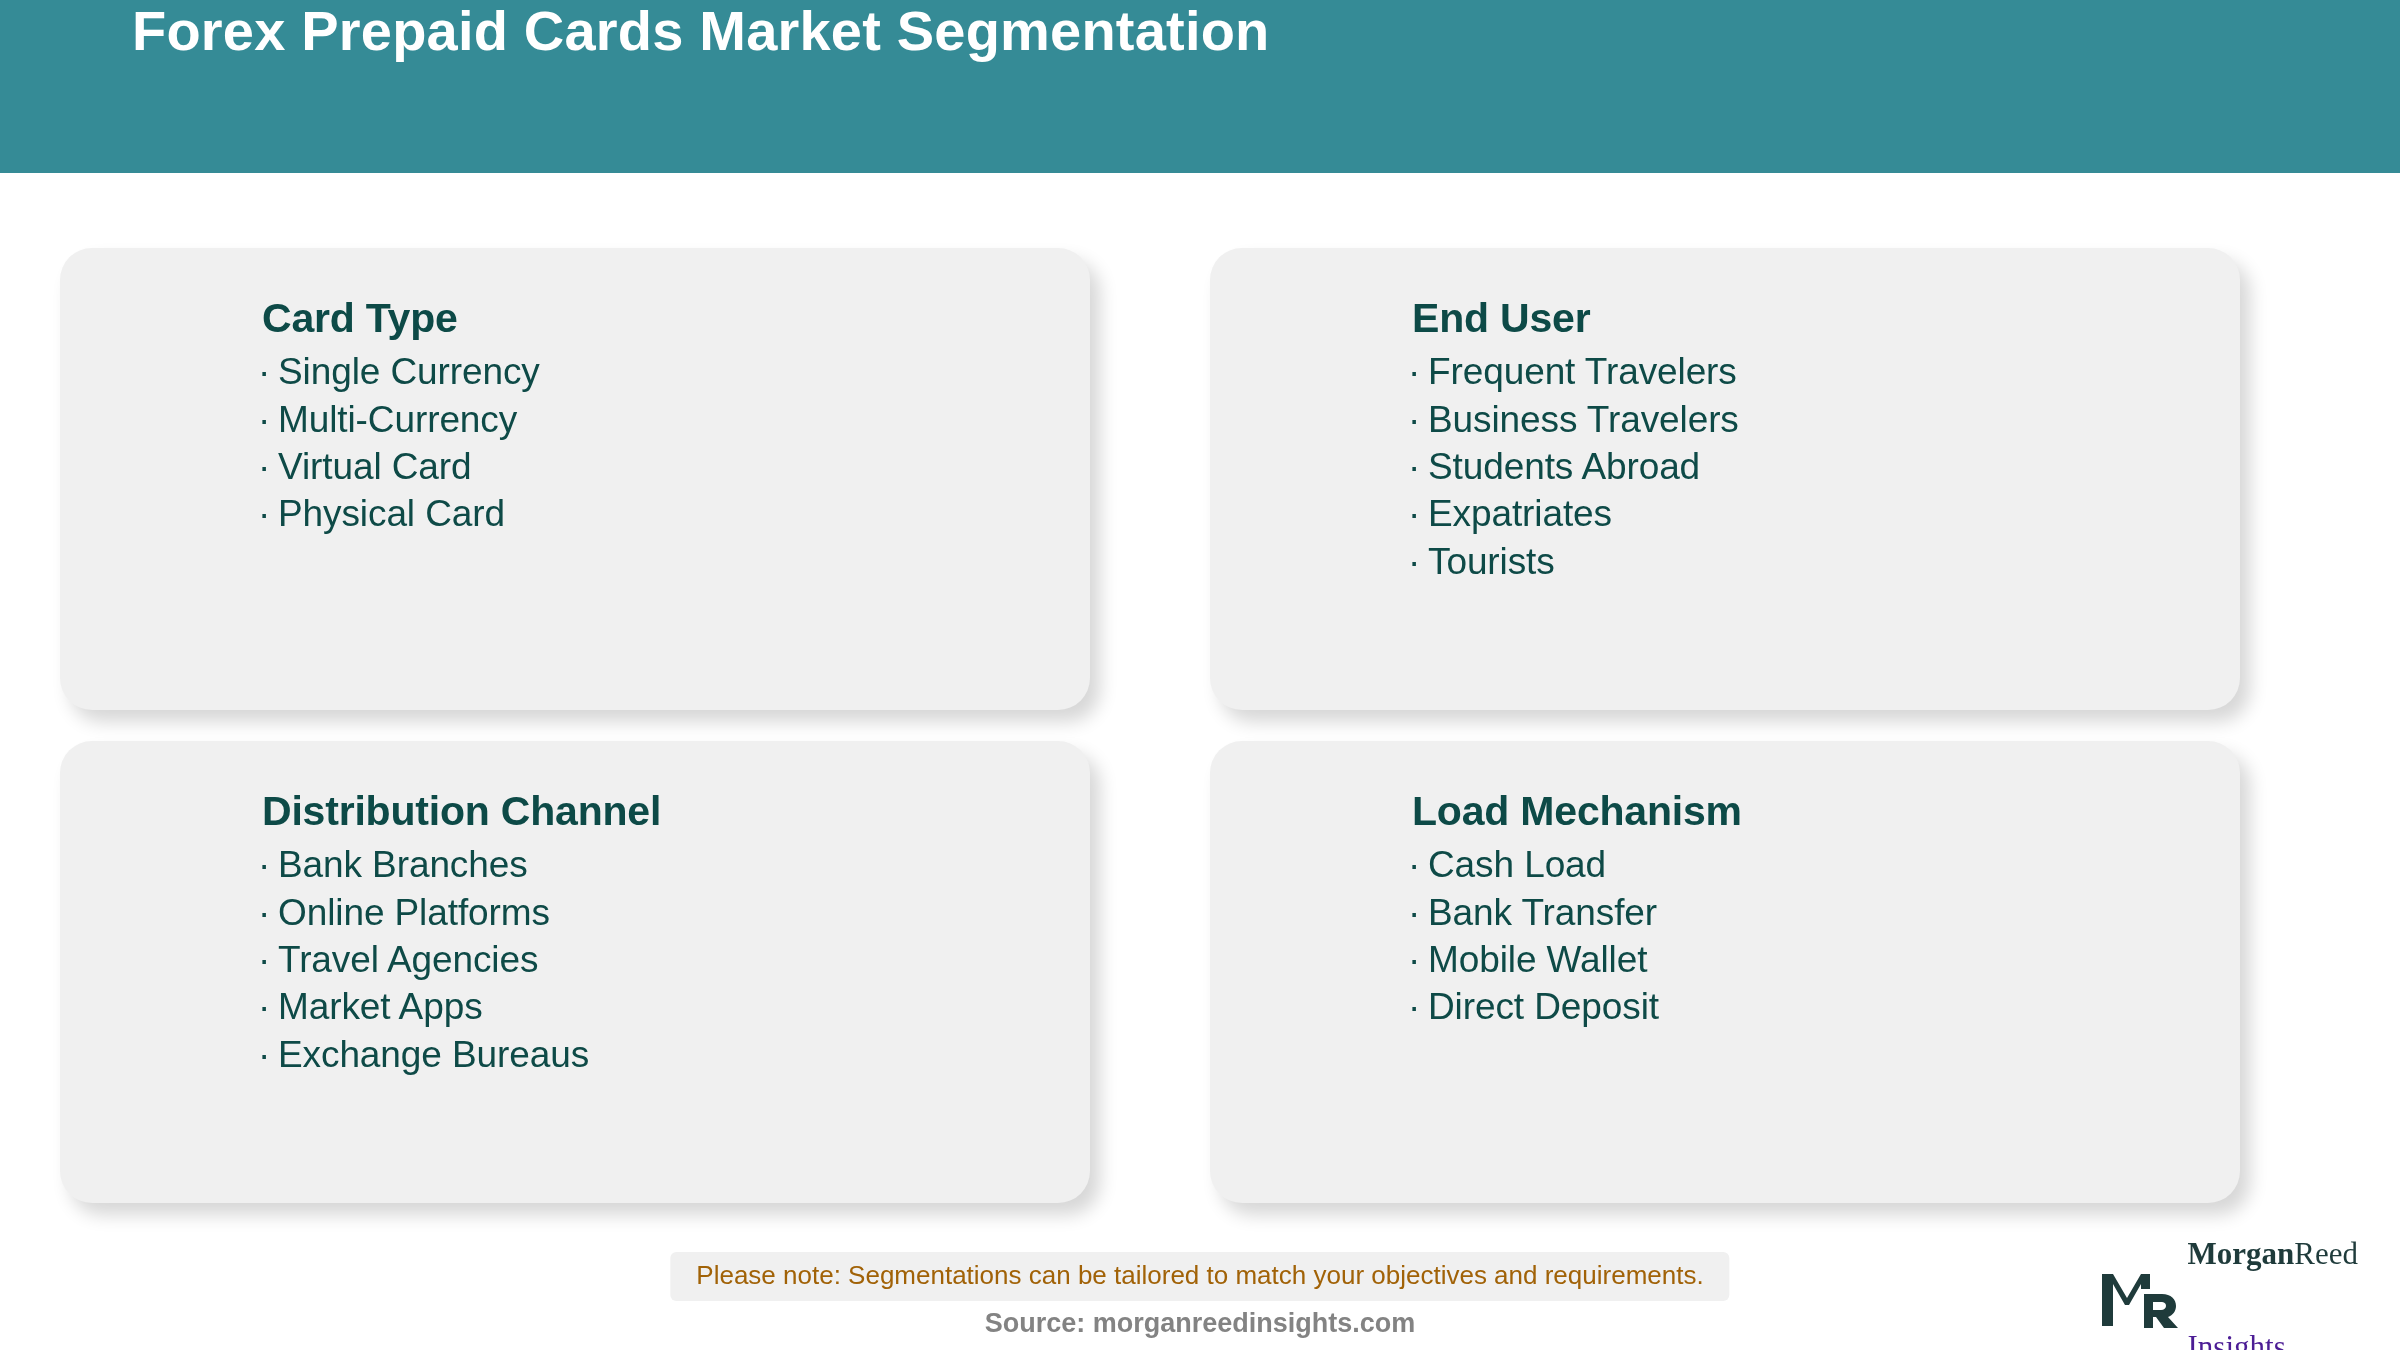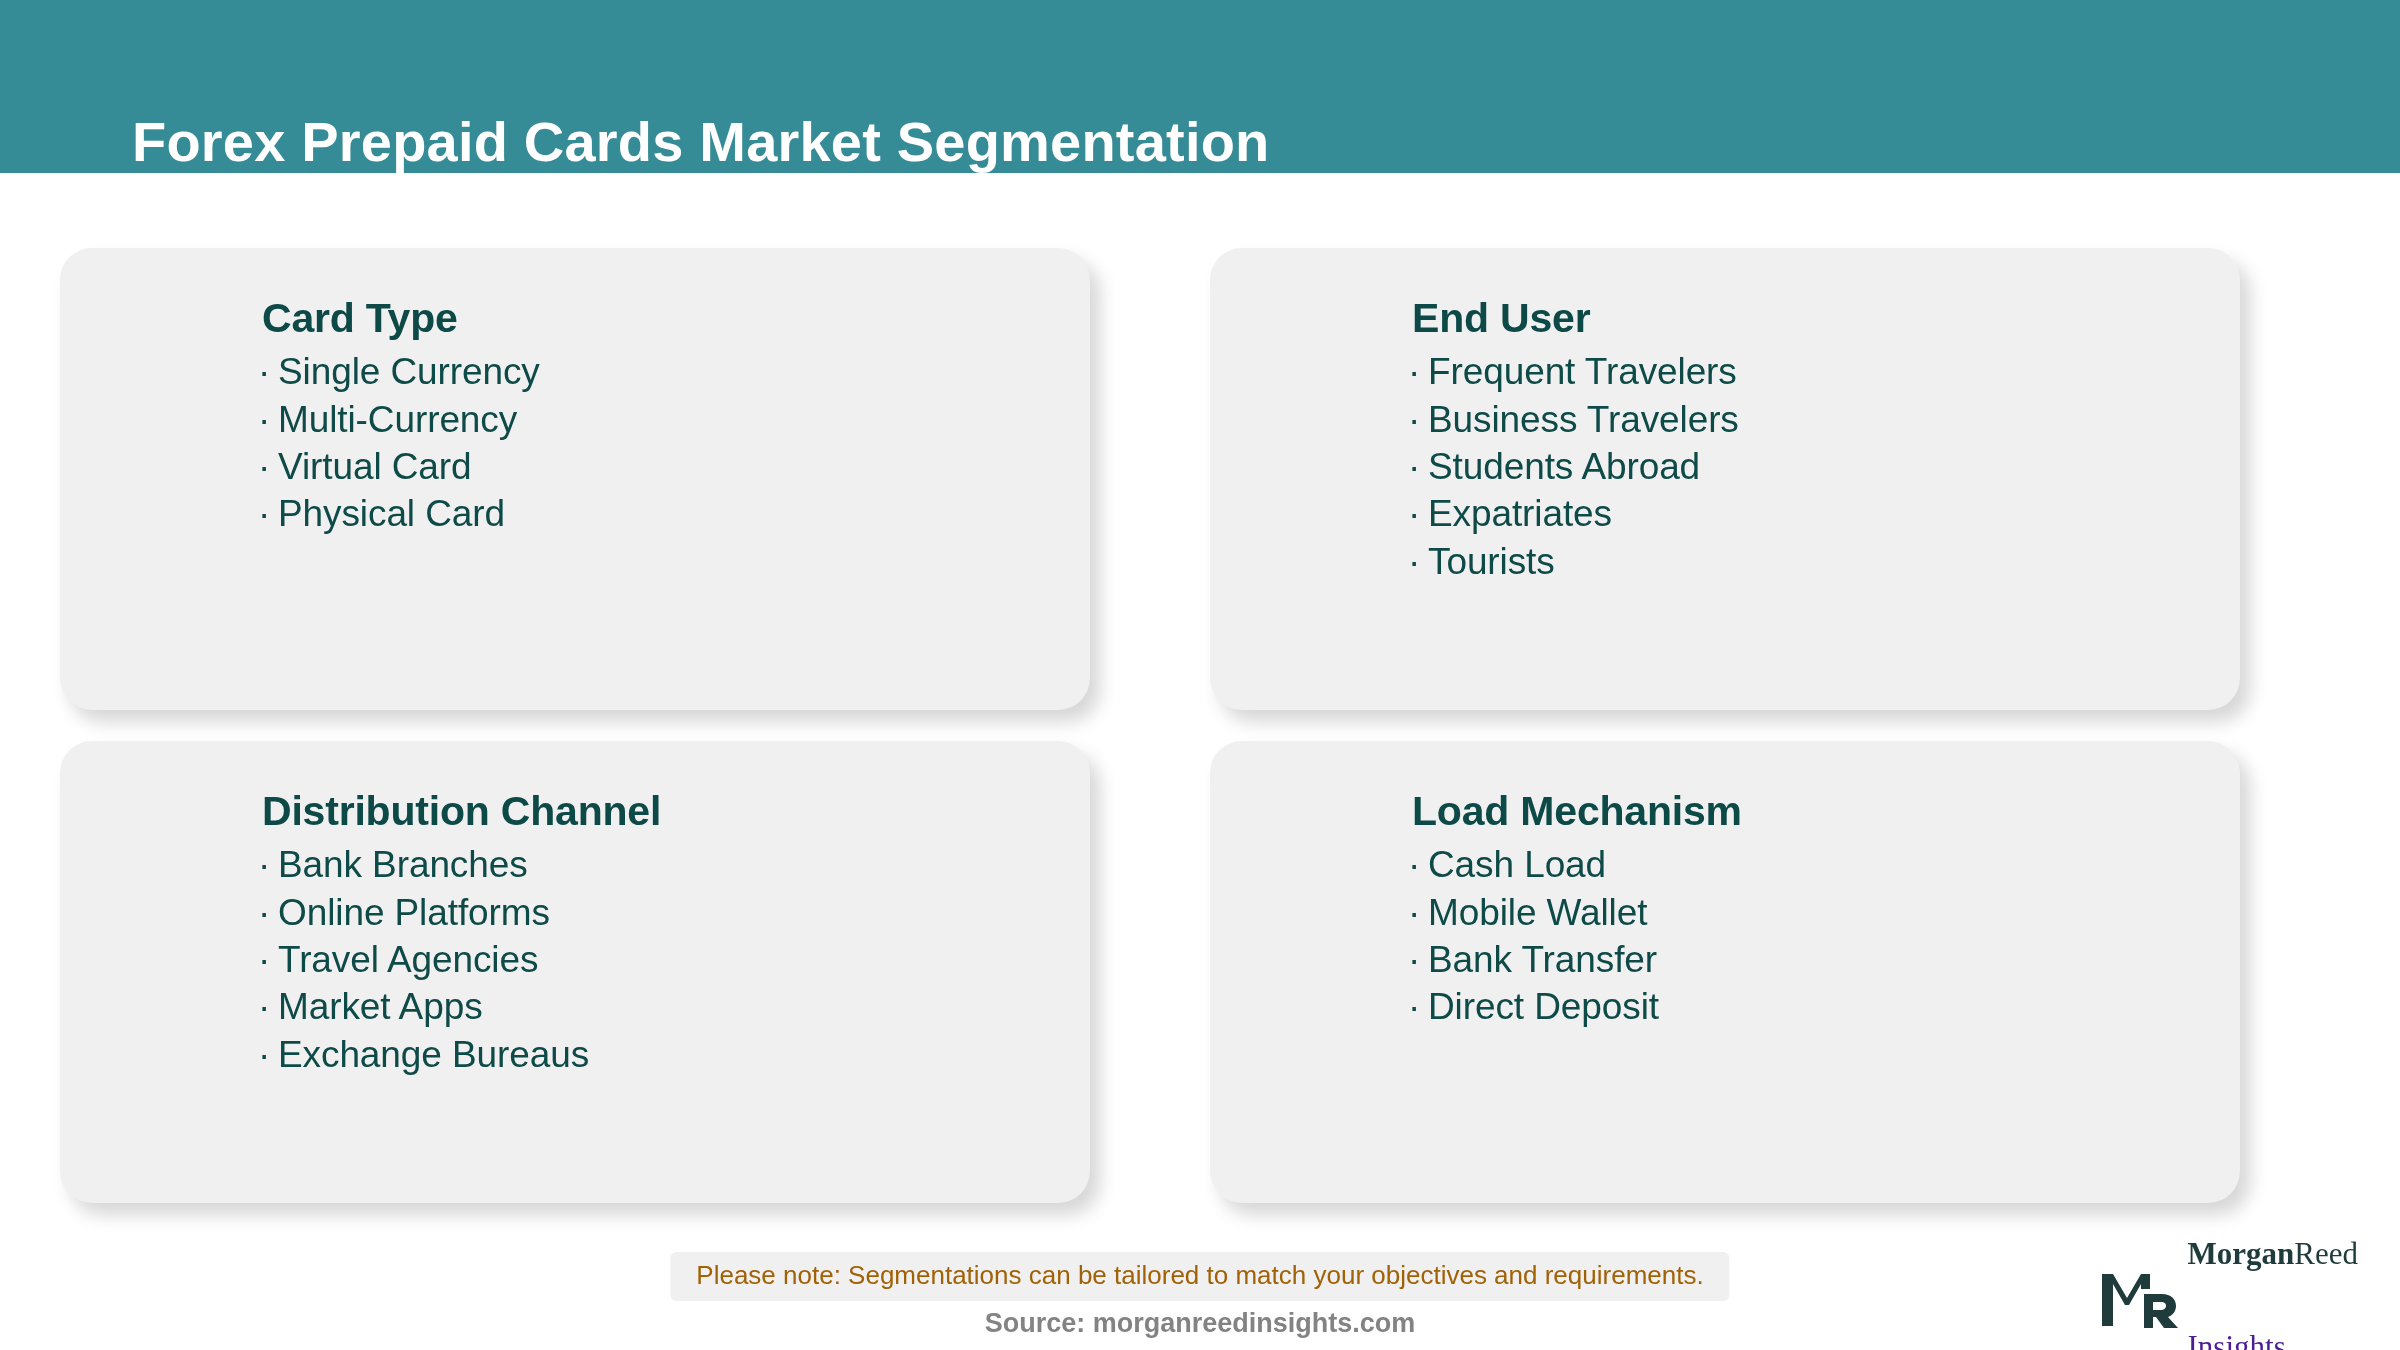--- a/index.html
+++ b/index.html
@@ -18,21 +18,21 @@
 
   
   .header {
     position: absolute;
     left: 0;
     top: 0;
     width: 2400px;
     height: 173px;
     background: #358b96;
     display: flex;
-    align-items: flex-end;
+    align-items: flex-start;
   }
   .header-title {
     color: #ffffff;
     font-size: 56px;
     font-weight: bold;
     letter-spacing: 0.2px;
     margin-left: 132px;
     line-height: 1.1;
     white-space: nowrap;
   }
@@ -193,22 +193,22 @@
       <li><span class="bullet">·</span><span>Travel Agencies</span></li>
       <li><span class="bullet">·</span><span>Market Apps</span></li>
       <li><span class="bullet">·</span><span>Exchange Bureaus</span></li>
     </ul>
   </div>
 
   <div class="card">
     <div class="card-title">Load Mechanism</div>
     <ul class="card-list">
       <li><span class="bullet">·</span><span>Cash Load</span></li>
+      <li><span class="bullet">·</span><span>Bank Transfer</span></li>
       <li><span class="bullet">·</span><span>Mobile Wallet</span></li>
-      <li><span class="bullet">·</span><span>Bank Transfer</span></li>
       <li><span class="bullet">·</span><span>Direct Deposit</span></li>
     </ul>
   </div>
 
 </div>
 
 <div class="note-pill">
   <span class="note-text">Please note: Segmentations can be tailored to match your objectives and requirements.</span>
 </div>
 

